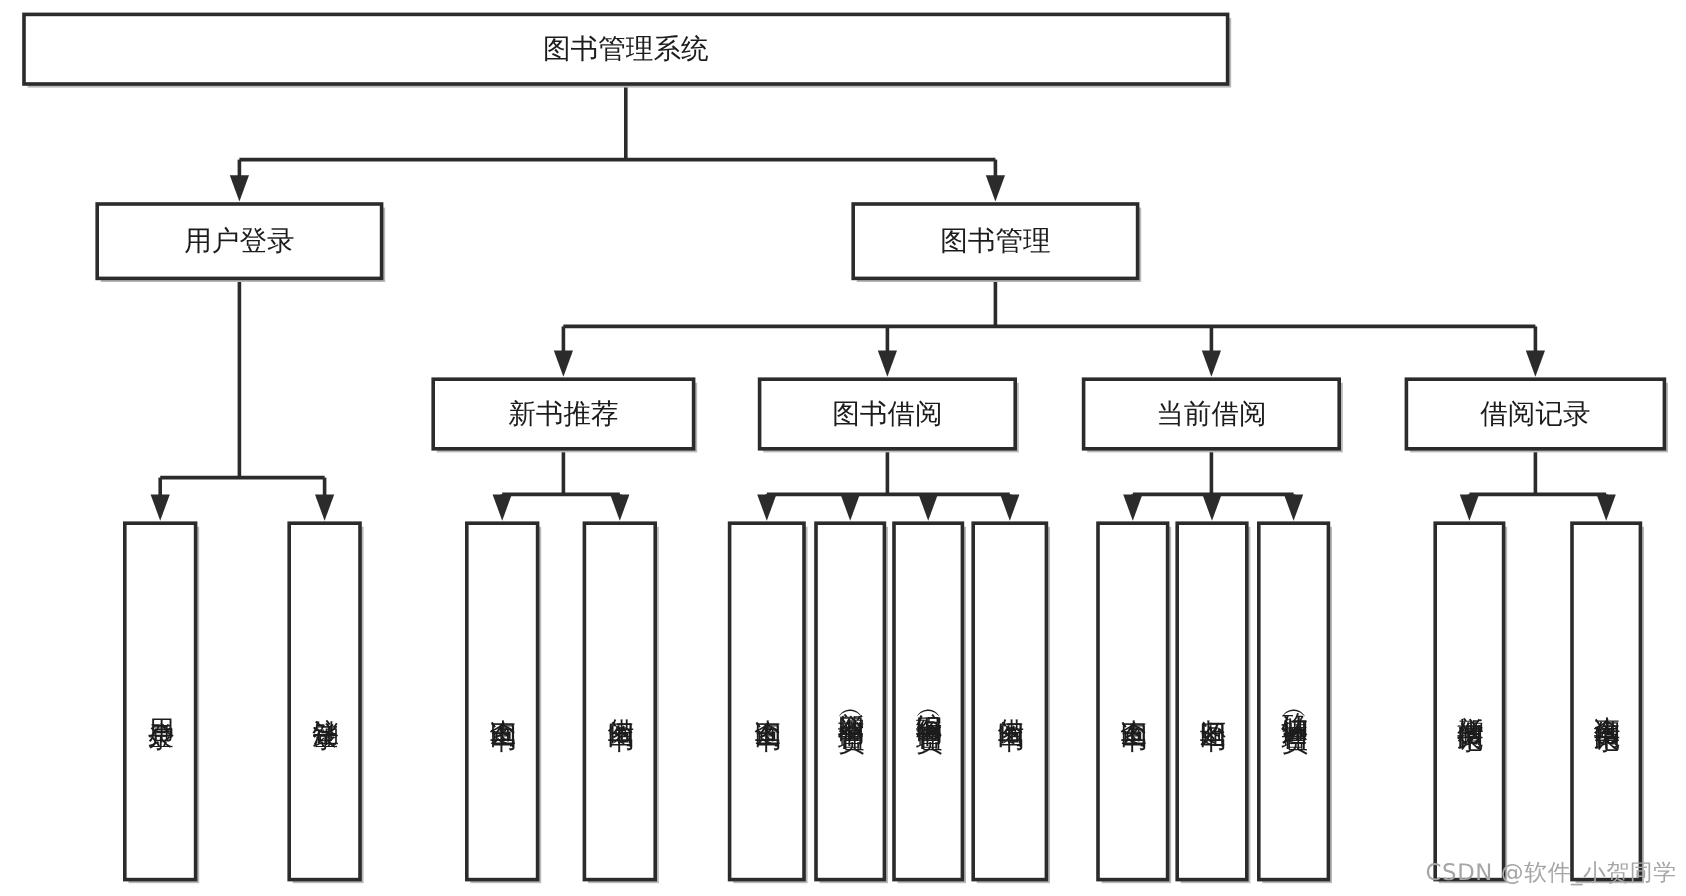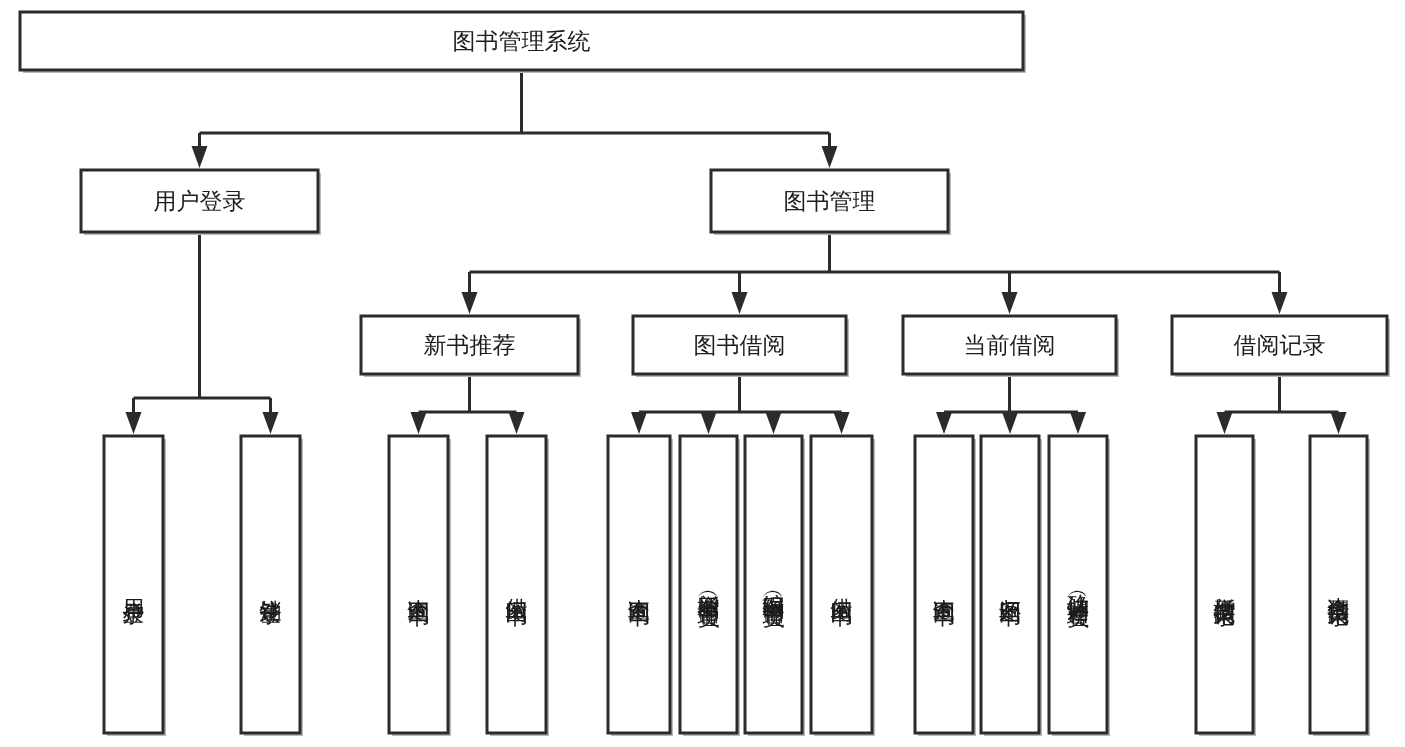--- a/index.html
+++ b/index.html
@@ -232,14 +232,15 @@
         <span class="node-label-v">确认归还（管理员）</span>
       </div>
       <div class="node-label-v-wrap" style="left: 1196px; top: 436px; width: 57px; height: 297px;">
         <span class="node-label-v">新增借阅记录</span>
       </div>
       <div class="node-label-v-wrap" style="left: 1310px; top: 436px; width: 57px; height: 297px;">
         <span class="node-label-v">查询借阅记录</span>
       </div>
     </div>
 
+  <div id="watermark">CSDN @软件_小贺同学</div>
 
 </div>
 
 </body></html>

